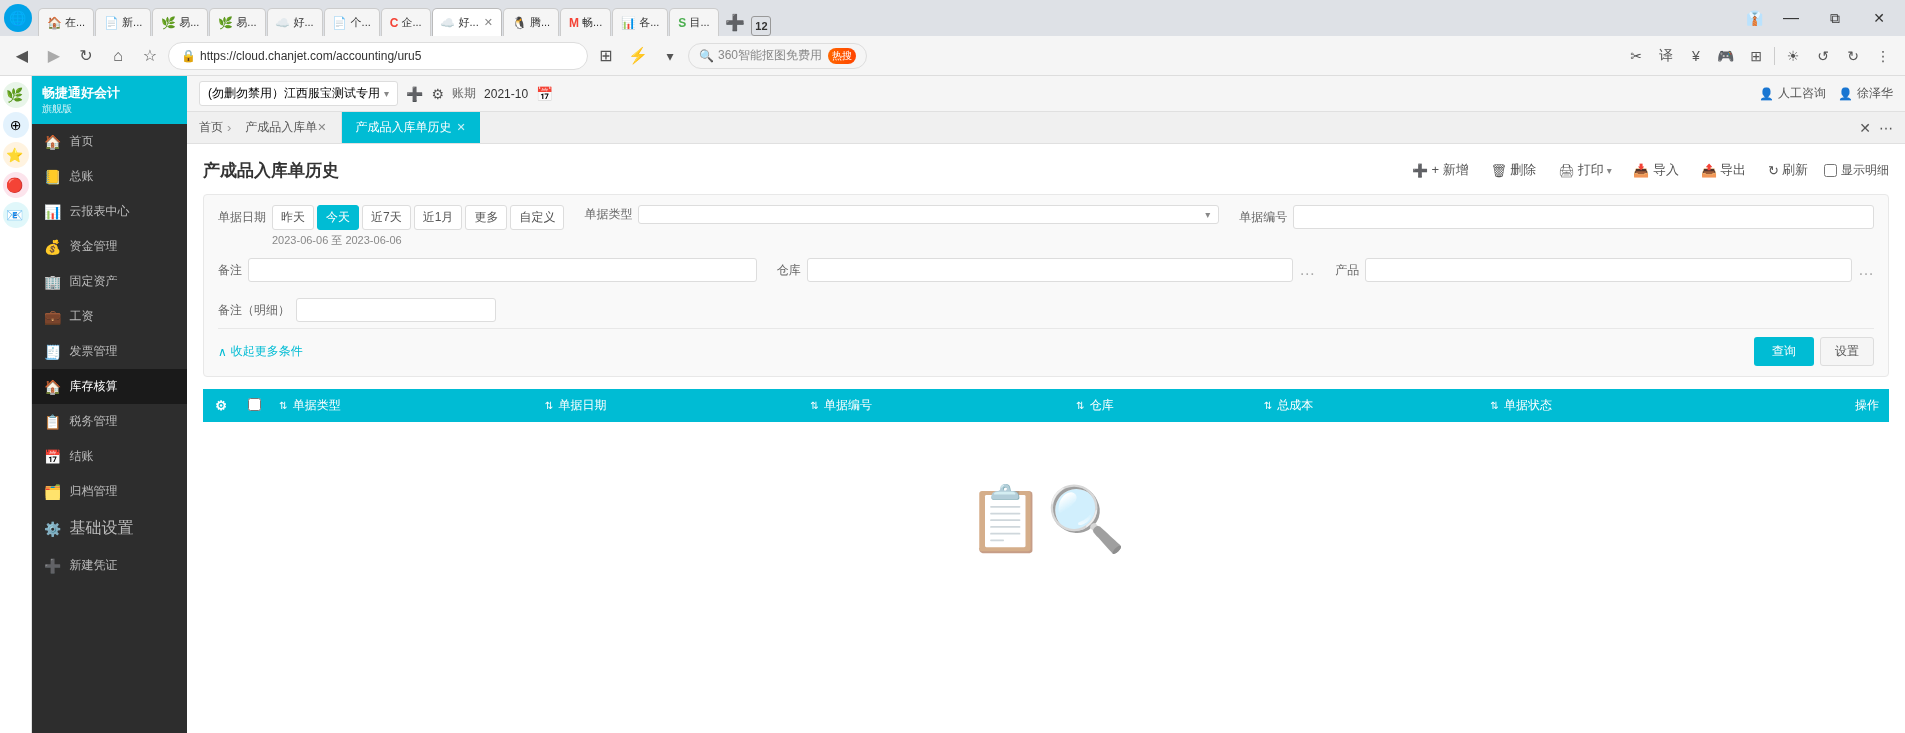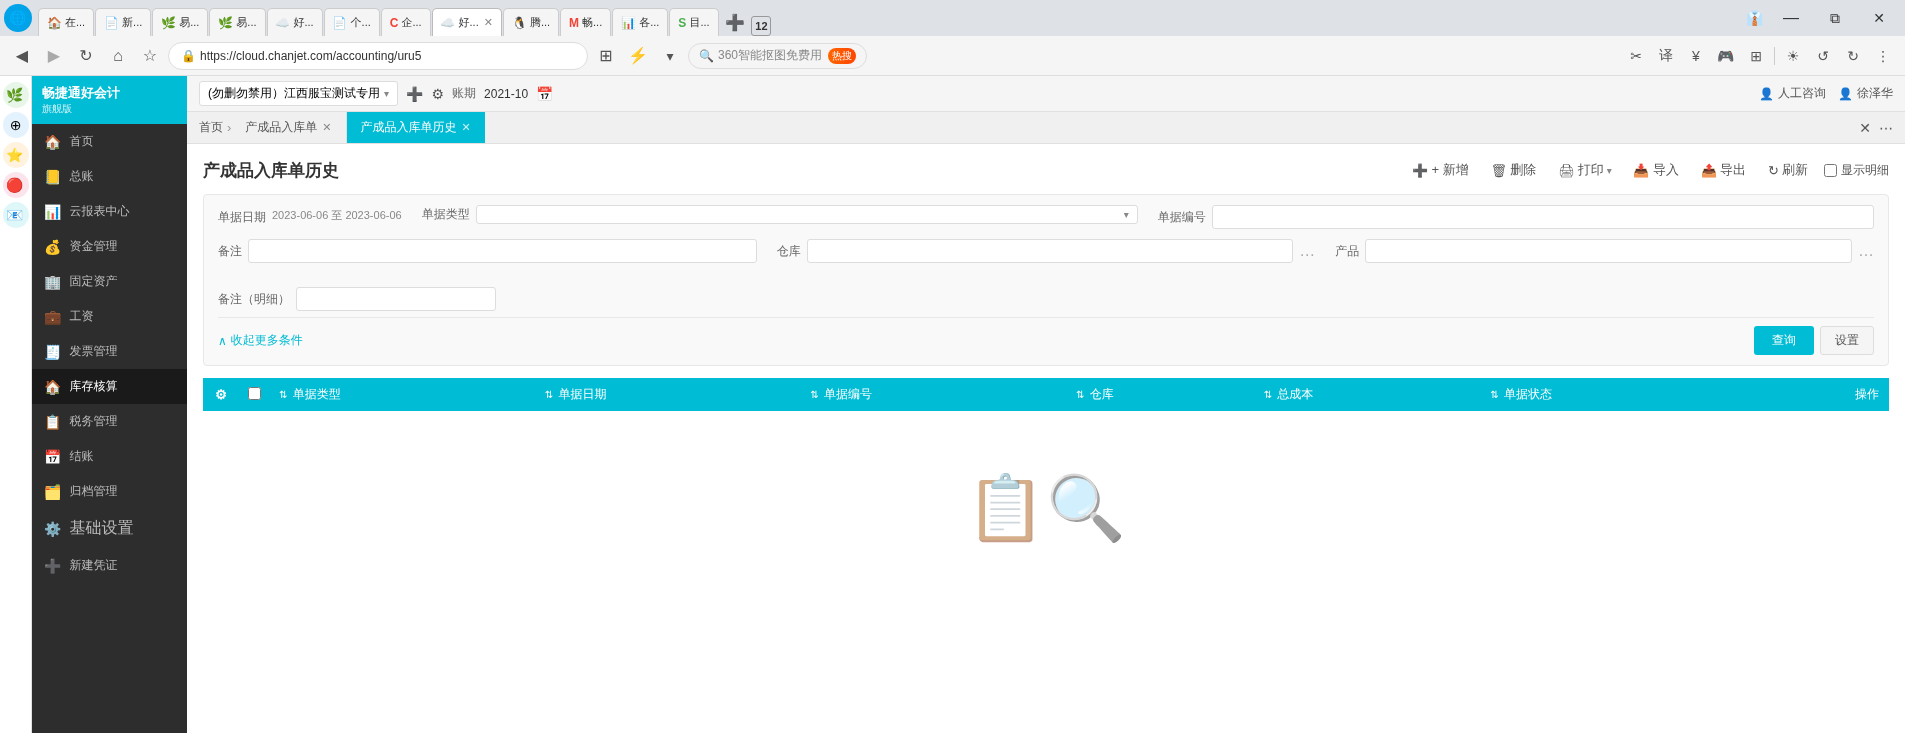--- a/index.html
+++ b/index.html
@@ -224,21 +224,21 @@
           </div>
         </div>
       </div>
 
       <div style="display:flex;align-items:center;background:#f0f0f0;border-bottom:1px solid #e0e0e0;">
         <div style="display:flex;align-items:center;gap:4px;padding:4px 0;padding-left:12px;">
           <a style="font-size:12px;color:#555;text-decoration:none;cursor:pointer;">首页</a>
           <span style="color:#999;">›</span>
         </div>
         <div style="display:flex;align-items:center;">
-          <div style="display:flex;align-items:center;padding:7px 14px;font-size:12px;cursor:pointer;color:#555;border-right:1px solid #e0e0e0;background:#f0f0f0;gap:5px;">
+          <div style="display:flex;align-items:center;padding:7px 14px;font-size:12px;cursor:pointer;color:#555;border-right:1px solid #e0e0e0;background:#f0f0f0;">
             <span>产成品入库单</span>
             <span style="font-size:11px;color:#888;">✕</span>
           </div>
           <div style="display:flex;align-items:center;padding:7px 14px;font-size:12px;cursor:pointer;color:#fff;background:#00bcd4;gap:5px;">
             <span>产成品入库单历史</span>
             <span style="font-size:11px;color:rgba(255,255,255,0.8);">✕</span>
           </div>
         </div>
         <div style="margin-left:auto;padding-right:12px;display:flex;align-items:center;gap:4px;">
           <span style="font-size:14px;color:#555;cursor:pointer;">✕</span>
@@ -283,39 +283,47 @@
           </div>
         </div>
 
         <div style="background:#f9f9f9;border:1px solid #e8e8e8;border-radius:4px;padding:10px 14px;margin-bottom:12px;">
 
           <div style="display:flex;align-items:flex-start;gap:20px;margin-bottom:10px;flex-wrap:wrap;">
 
             <div style="display:flex;align-items:flex-start;gap:6px;">
               <span style="font-size:12px;color:#666;white-space:nowrap;padding-top:4px;">单据日期</span>
               <div style="display:flex;flex-direction:column;">
+                <div style="display:flex;gap:3px;align-items:center;">
+                  <button style="padding:3px 8px;border:1px solid #ddd;border-radius:3px;font-size:12px;cursor:pointer;color:#555;background:#fff;">昨天</button>
+                  <button style="padding:3px 8px;border:1px solid #00bcd4;border-radius:3px;font-size:12px;cursor:pointer;color:#fff;background:#00bcd4;">今天</button>
+                  <button style="padding:3px 8px;border:1px solid #ddd;border-radius:3px;font-size:12px;cursor:pointer;color:#555;background:#fff;">近7天</button>
+                  <button style="padding:3px 8px;border:1px solid #ddd;border-radius:3px;font-size:12px;cursor:pointer;color:#555;background:#fff;">近1月</button>
+                  <button style="padding:3px 8px;border:1px solid #ddd;border-radius:3px;font-size:12px;cursor:pointer;color:#555;background:#fff;">更多</button>
+                  <button style="padding:3px 8px;border:1px solid #ddd;border-radius:3px;font-size:12px;cursor:pointer;color:#555;background:#fff;">自定义</button>
+                </div>
                 <div style="font-size:11px;color:#888;margin-top:3px;">2023-06-06 至 2023-06-06</div>
               </div>
             </div>
 
             <div style="display:flex;align-items:center;gap:6px;flex:1;min-width:280px;">
               <span style="font-size:12px;color:#666;white-space:nowrap;">单据类型</span>
               <div style="display:flex;align-items:center;border:1px solid #ddd;border-radius:3px;padding:3px 8px;background:#fff;flex:1;cursor:pointer;">
                 <span style="flex:1;font-size:12px;"></span>
                 <span style="font-size:10px;color:#888;">▾</span>
               </div>
             </div>
 
             <div style="display:flex;align-items:center;gap:6px;flex:1;min-width:280px;">
               <span style="font-size:12px;color:#666;white-space:nowrap;">单据编号</span>
               <input style="border: 1px solid rgb(221, 221, 221); border-radius: 3px; padding: 4px 8px; font-size: 12px; flex: 1 1 0%; outline: none;">
             </div>
           </div>
 
-          <div style="display:flex;align-items:center;gap:20px;margin-bottom:24px;flex-wrap:wrap;">
+          <div style="display:flex;align-items:center;gap:20px;margin-bottom:16px;flex-wrap:wrap;">
 
             <div style="display:flex;align-items:center;gap:6px;flex:1;min-width:240px;">
               <span style="font-size:12px;color:#666;white-space:nowrap;">备注</span>
               <input style="border: 1px solid rgb(221, 221, 221); border-radius: 3px; padding: 4px 8px; font-size: 12px; flex: 1 1 0%; outline: none;">
             </div>
 
             <div style="display:flex;align-items:center;gap:6px;flex:1;min-width:240px;">
               <span style="font-size:12px;color:#666;white-space:nowrap;">仓库</span>
               <input style="border: 1px solid rgb(221, 221, 221); border-radius: 3px; padding: 4px 8px; font-size: 12px; flex: 1 1 0%; outline: none;">
               <span style="font-size:16px;color:#aaa;cursor:pointer;">…</span>

